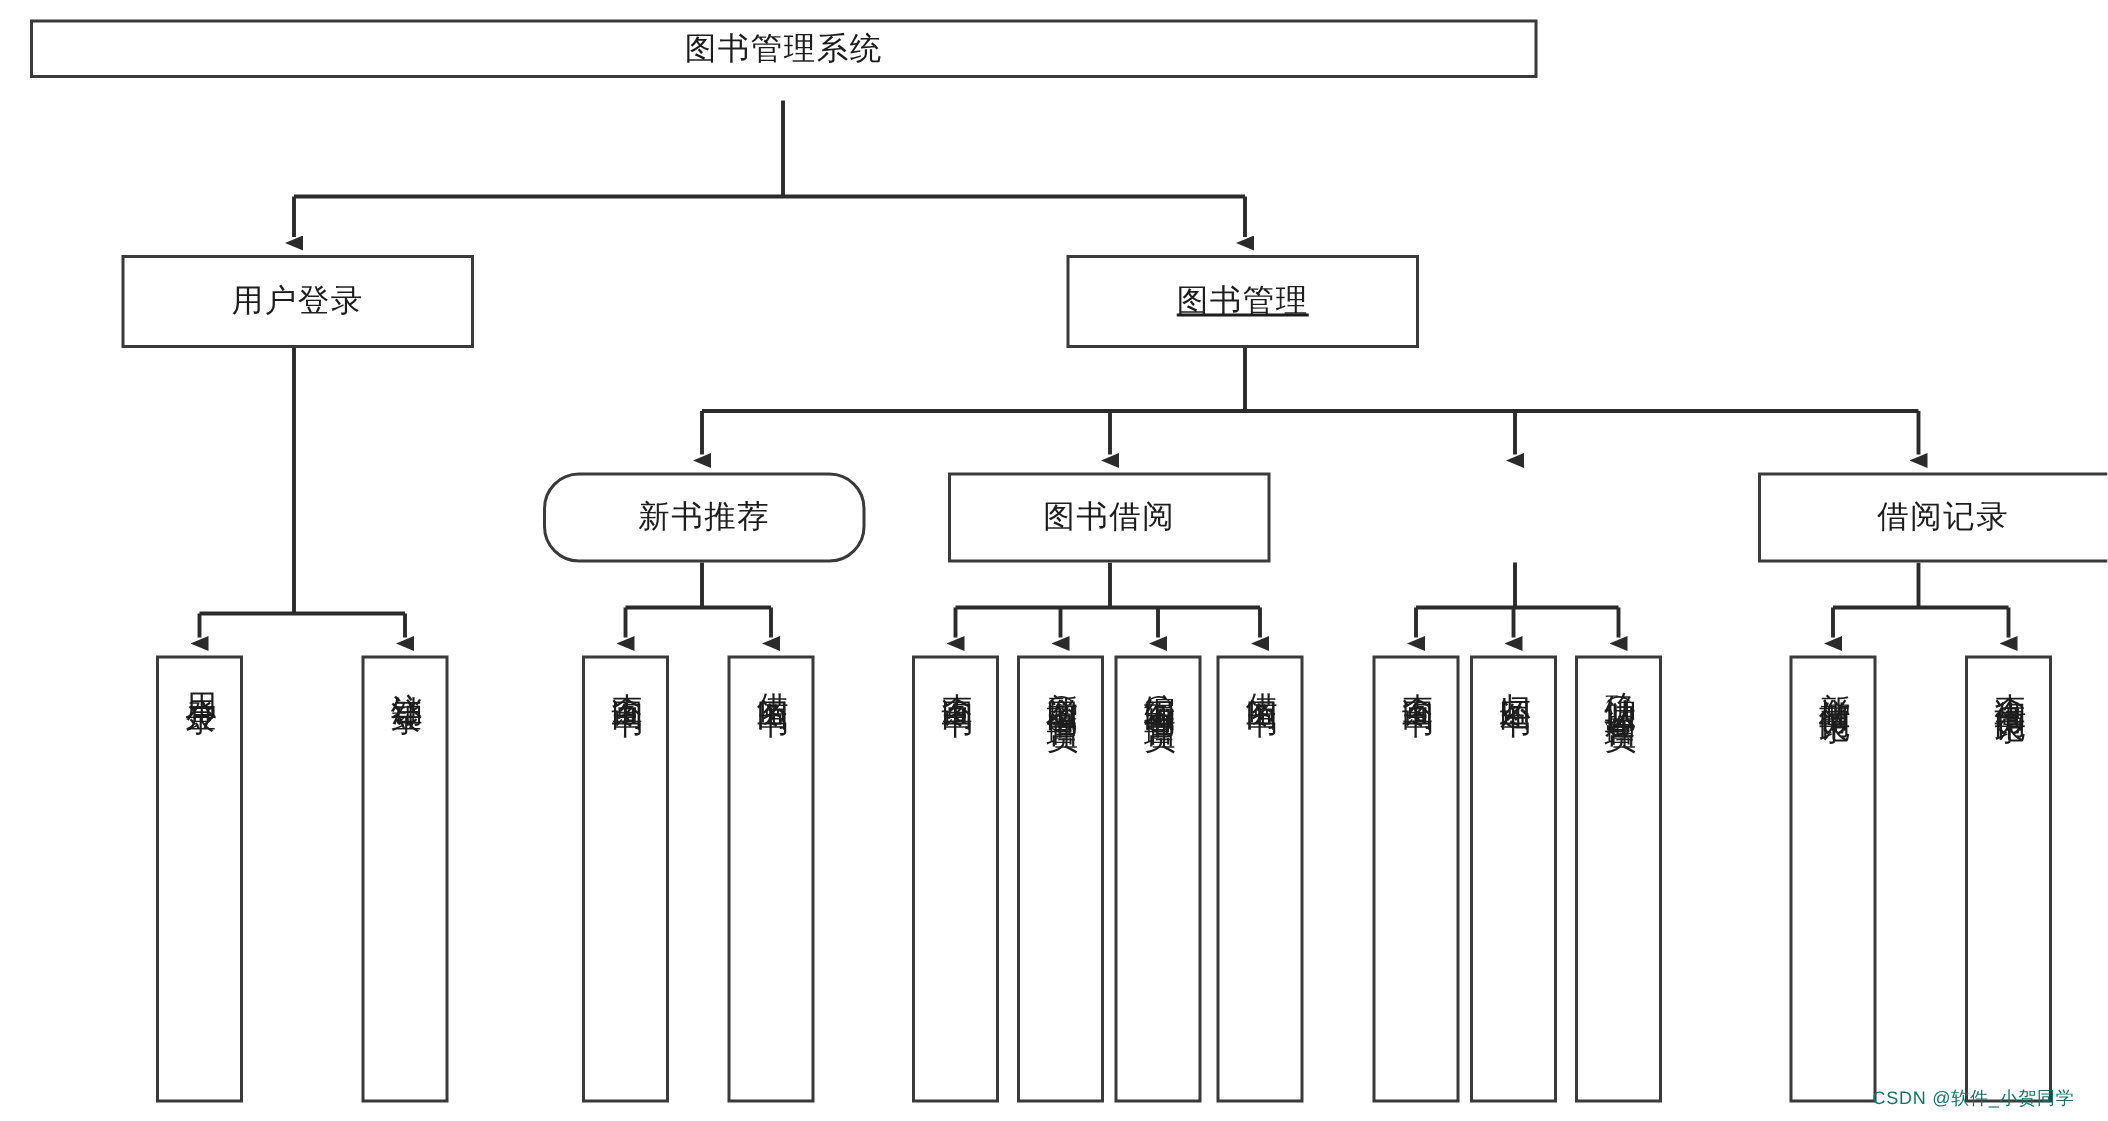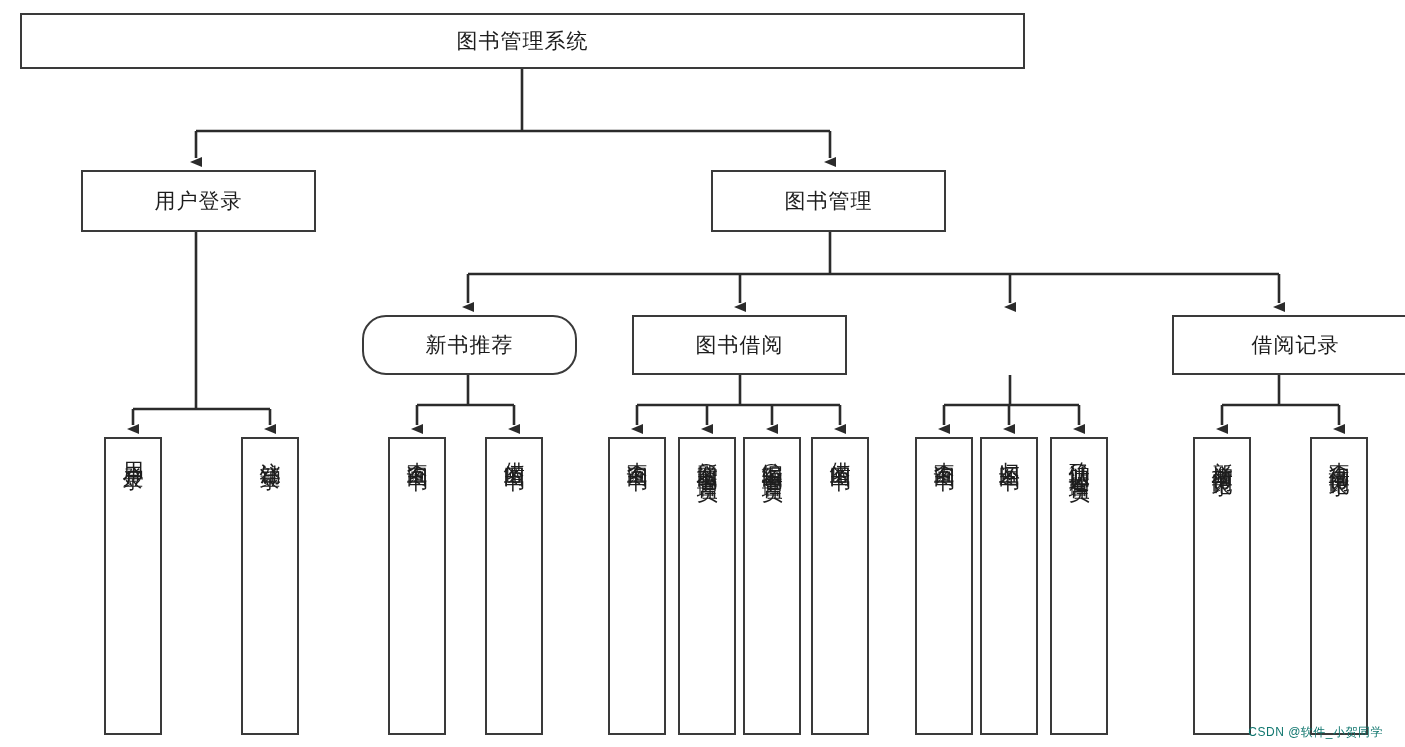--- a/index.html
+++ b/index.html
@@ -112,28 +112,28 @@
       <path d="M1009,405 L1009,425" marker-end="url(#arrow)"></path>
       <path d="M1079,405 L1079,425" marker-end="url(#arrow)"></path>
 
       <path d="M1279,375 L1279,405"></path>
       <path d="M1222,405 L1339,405"></path>
       <path d="M1222,405 L1222,425" marker-end="url(#arrow)"></path>
       <path d="M1339,405 L1339,425" marker-end="url(#arrow)"></path>
     </g>
   </svg>
 
-  <div class="node horiz" style="left:20px; top:13px; width:1005px; height:56px;text-align:right;">
+  <div class="node horiz" style="left:20px; top:13px; width:1005px; height:39px;text-align:right;">
     <span>图书管理系统</span>
   </div>
 
   <div class="node horiz" style="left:81px; top:170px; width:235px; height:62px;">
     <span>用户登录</span>
   </div>
-  <div class="node horiz" style="left:711px; top:170px; width:235px; height:62px;">
+  <div class="node horiz" style="left:711px; top:170px; width:235px; height:62px;text-decoration:underline;">
     <span>图书管理</span>
   </div>
 
   <div class="node horiz" style="left:362px; top:315px; width:215px; height:60px;border-radius:24px;">
     <span>新书推荐</span>
   </div>
   <div class="node horiz" style="left:632px; top:315px; width:215px; height:60px;">
     <span>图书借阅</span>
   </div>
   <div class="node horiz" style="left:1172px; top:315px; width:247px; height:60px;">

